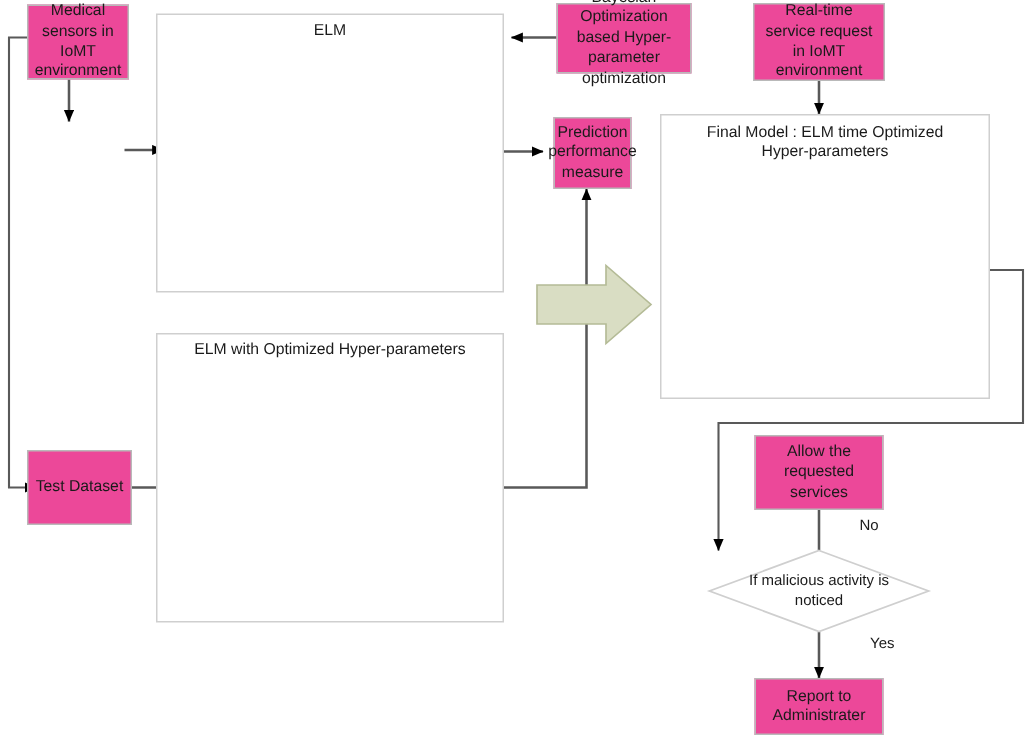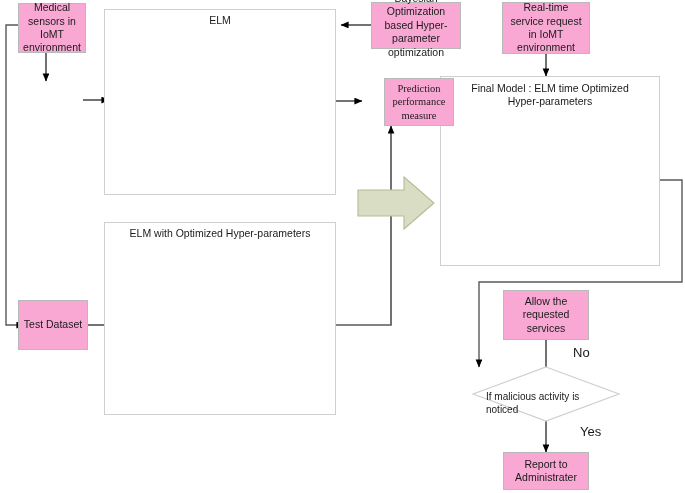--- a/index.html
+++ b/index.html
@@ -2,30 +2,30 @@
 <html><head>
 <meta charset="utf-8">
 <style>
   html,body{margin:0;padding:0;background:#ffffff;}
   body{width:685px;height:493px;position:relative;overflow:hidden;
        font-family:"Liberation Sans",sans-serif;color:#1a1a1a;}
   #stage{position:absolute;left:0;top:0;width:685px;height:493px;}
   svg#canvas{position:absolute;left:0;top:0;width:685px;height:493px;}
 
   .box{position:absolute;box-sizing:border-box;border:1px solid #b9b9b9;
-       background:#f9a8d4;display:flex;align-items:center;justify-content:center;
+       background:#ec4899;display:flex;align-items:center;justify-content:center;
        text-align:center;line-height:1.28;font-size:10.5px;color:#1a1a1a;
        padding:2px 3px;}
   .panel{position:absolute;box-sizing:border-box;border:1px solid #cfcfcf;
          background:#ffffff;}
   .panel-title{position:absolute;left:0;right:0;text-align:center;
                font-size:10.5px;line-height:1.25;color:#1a1a1a;}
-  .edge-label{position:absolute;font-size:13px;color:#1a1a1a;}
-  .diamond-label{position:absolute;text-align:left;font-size:10px;
-                 line-height:1.25;color:#1a1a1a;left:0;right:0;margin-top:9px;}
+  .edge-label{position:absolute;font-size:10px;color:#1a1a1a;}
+  .diamond-label{position:absolute;text-align:center;font-size:10px;
+                 line-height:1.25;color:#1a1a1a;left:0;right:0;}
 </style>
 </head>
 <body>
 
 <div id="stage">
 
   <svg id="canvas" xmlns="http://www.w3.org/2000/svg">
     <defs>
       <marker id="ah" markerWidth="9" markerHeight="9" refX="7.6" refY="3.4" orient="auto" markerUnits="userSpaceOnUse">
         <path d="M0,0 L8,3.4 L0,6.8 z" fill="#000000"></path>
@@ -222,21 +222,21 @@
   <div class="panel" style="left:440px;top:76px;width:220px;height:190px;"></div>
   <div class="panel-title" style="left:455px;top:82px;width:190px;">Final Model : ELM time Optimized Hyper-parameters</div>
 
   <div class="box" style="left:18px;top:3px;width:68px;height:50px;">Medical sensors in IoMT environment</div>
 
 
   <div class="box" style="left:18px;top:300px;width:70px;height:50px;">Test Dataset</div>
 
   <div class="box" style="left:371px;top:2px;width:90px;height:47px;">Bayesian Optimization based Hyper-parameter optimization</div>
 
-  <div class="box" style="left:384px;top:78px;width:70px;height:48px;font-family:Liberation Serif, serif;">Prediction performance measure</div>
+  <div class="box" style="left:369px;top:78px;width:52px;height:48px;">Prediction performance measure</div>
 
   <div class="box" style="left:502px;top:2px;width:88px;height:52px;">Real-time service request in IoMT environment</div>
 
   <div class="box" style="left:503px;top:290px;width:86px;height:50px;">Allow the requested services</div>
 
   <div class="box" style="left:503px;top:452px;width:86px;height:38px;text-align:center;">Report to Administrater</div>
 
   <div class="diamond-label" style="left:486px;top:382px;width:120px;">If malicious activity is noticed</div>
 
   <div class="edge-label" style="left:573px;top:345px;">No</div>

